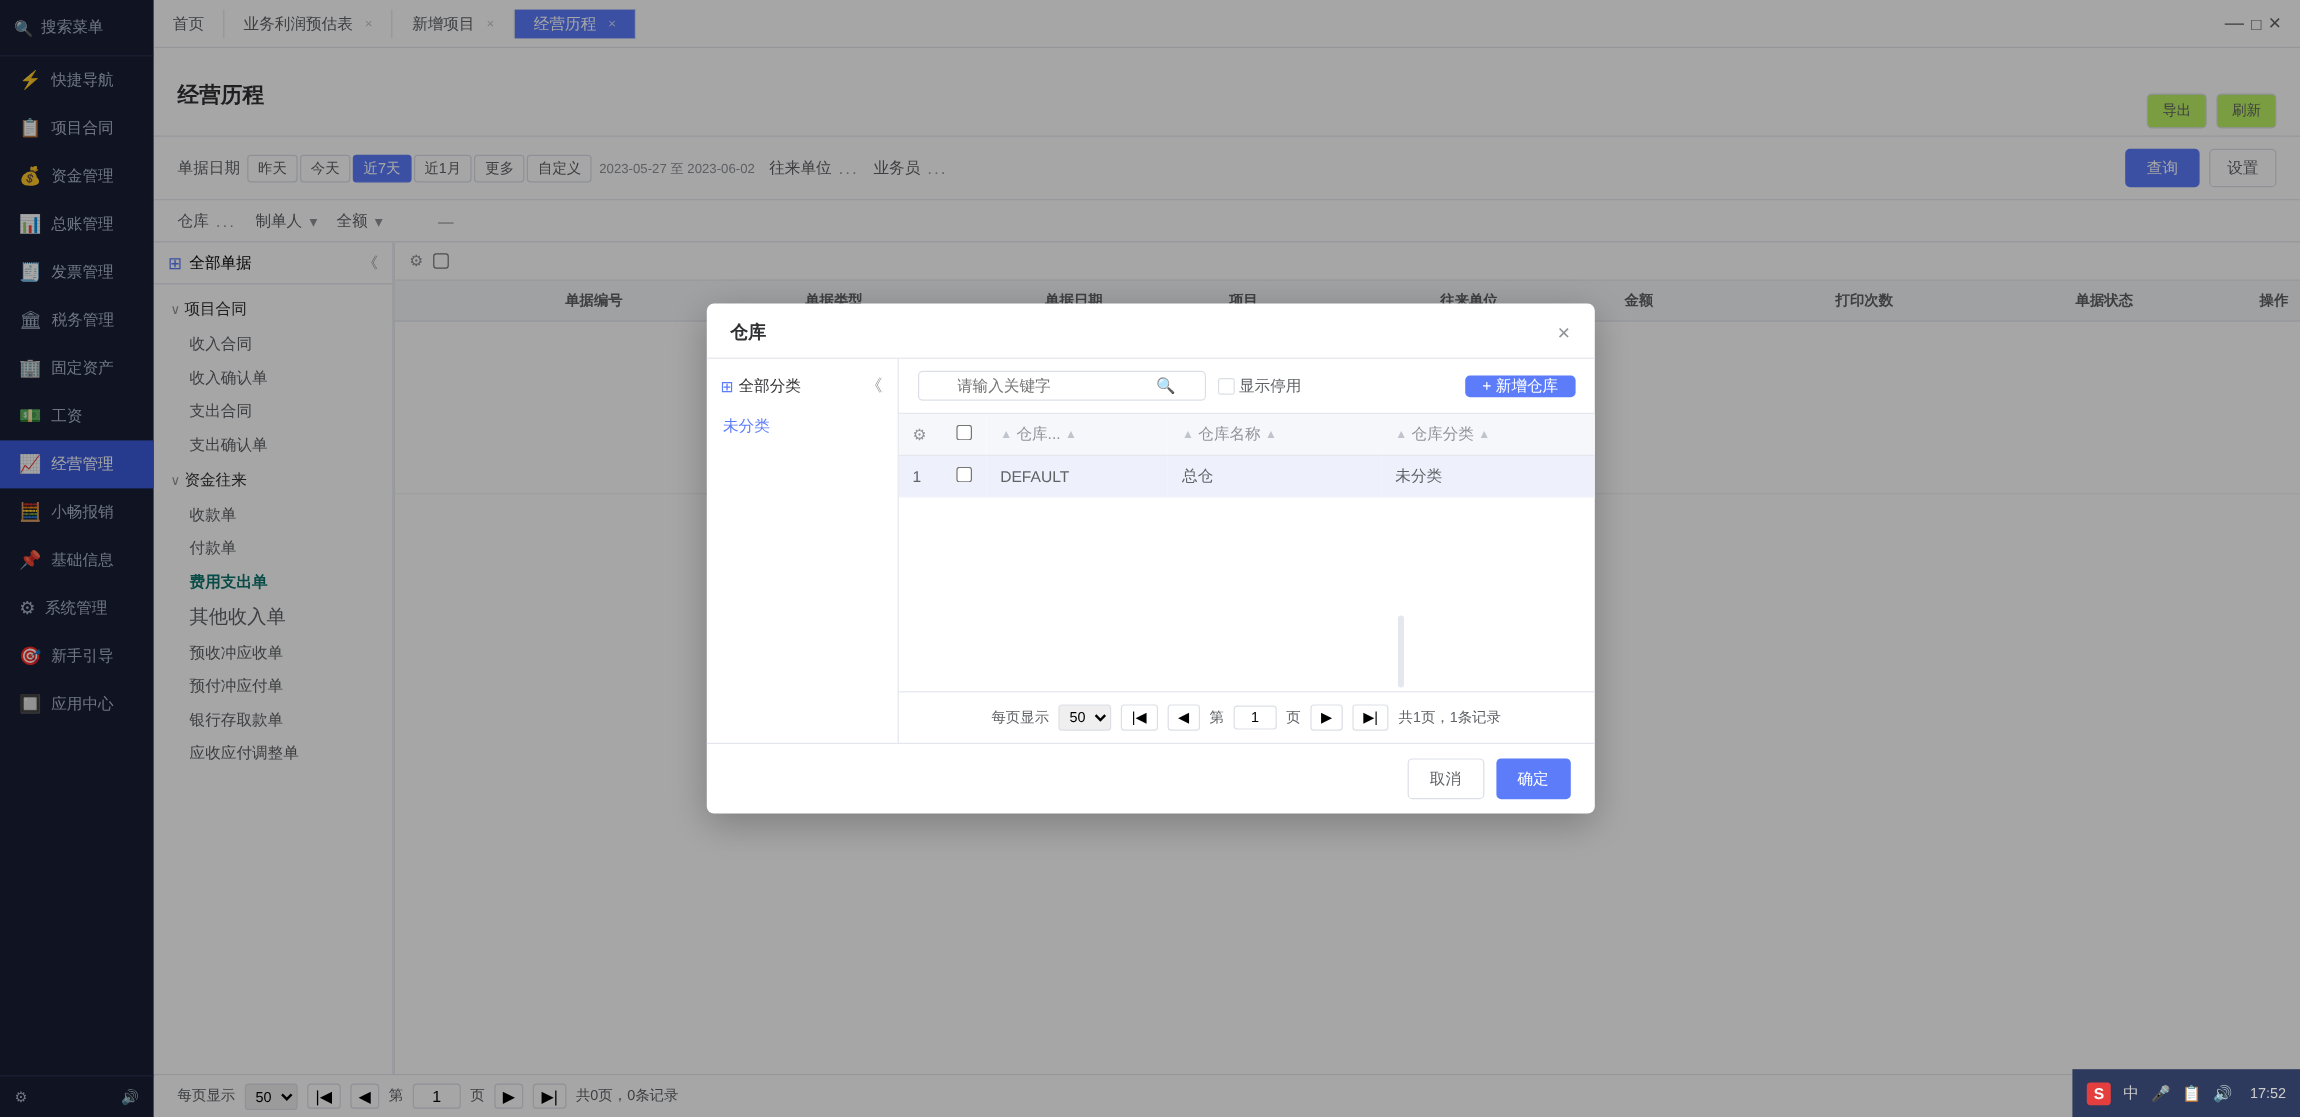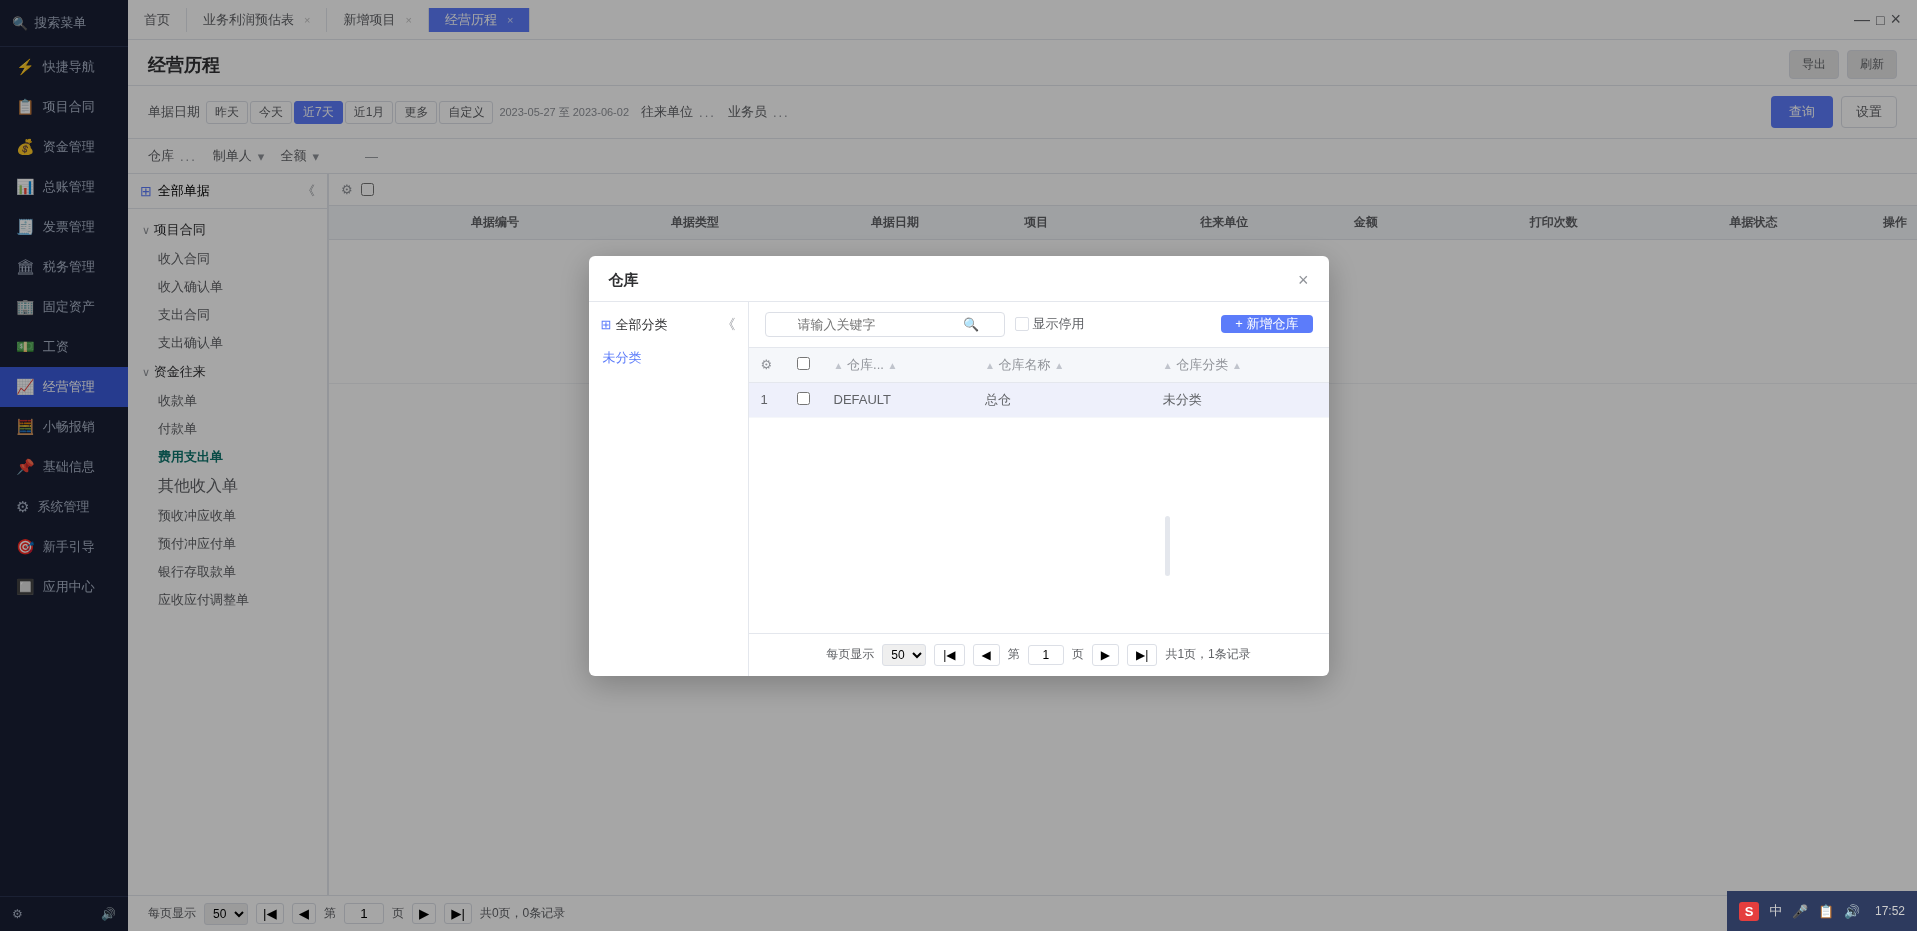--- a/index.html
+++ b/index.html
@@ -49,22 +49,22 @@
 
     
     .page-header {
       display: flex; align-items: center; justify-content: space-between;
       padding: 10px 20px 6px 20px; background: #fff; border-bottom: 1px solid #e4e7ed;
     }
     .page-title { font-size: 18px; font-weight: 600; color: #303133; }
     .page-actions { display: flex; gap: 8px; }
     .btn-export, .btn-refresh {
       padding: 5px 12px; border: 1px solid #dcdfe6; border-radius: 4px;
-      background: #e5e5e5; color: #606266; cursor: pointer; font-size: 12px;
-      display: flex; align-items: center; gap: 4px;
+      background: #bef264; color: #606266; cursor: pointer; font-size: 12px;
+      display: flex; align-items: center; gap: 4px; margin-top: 28px;
     }
 
     
     .filter-bar {
       background: #fff; padding: 10px 20px; display: flex; flex-wrap: wrap; gap: 12px;
       align-items: center; border-bottom: 1px solid #e4e7ed;
     }
     .filter-item { display: flex; align-items: center; gap: 6px; }
     .filter-label { color: #606266; font-size: 13px; white-space: nowrap; }
     .date-btns { display: flex; gap: 2px; }
@@ -512,20 +512,24 @@
           <span>第</span>
           <input class="dlg-page-input" type="text" value="1" style="">
           <span>页</span>
           <button class="dlg-page-btn">▶</button>
           <button class="dlg-page-btn">▶|</button>
           <span>共1页，1条记录</span>
         </div>
       </div>
     </div>
 
+    <div class="dialog-footer">
+      <button class="btn-cancel">取消</button>
+      <button class="btn-confirm">确定</button>
+    </div>
   </div>
 </div>
 
 <div class="system-tray">
   <span style="background:#e53e3e;color:#fff;padding:2px 6px;border-radius:3px;font-size:13px;font-weight:bold;">S</span>
   <span style="color:#ccc;font-size:13px;">中</span>
   <span style="font-size:13px;">🎤</span>
   <span style="font-size:13px;">📋</span>
   <span style="font-size:13px;">🔊</span>
   <span style="color:#ccc;font-size:12px;margin-left:4px;">17:52</span>

